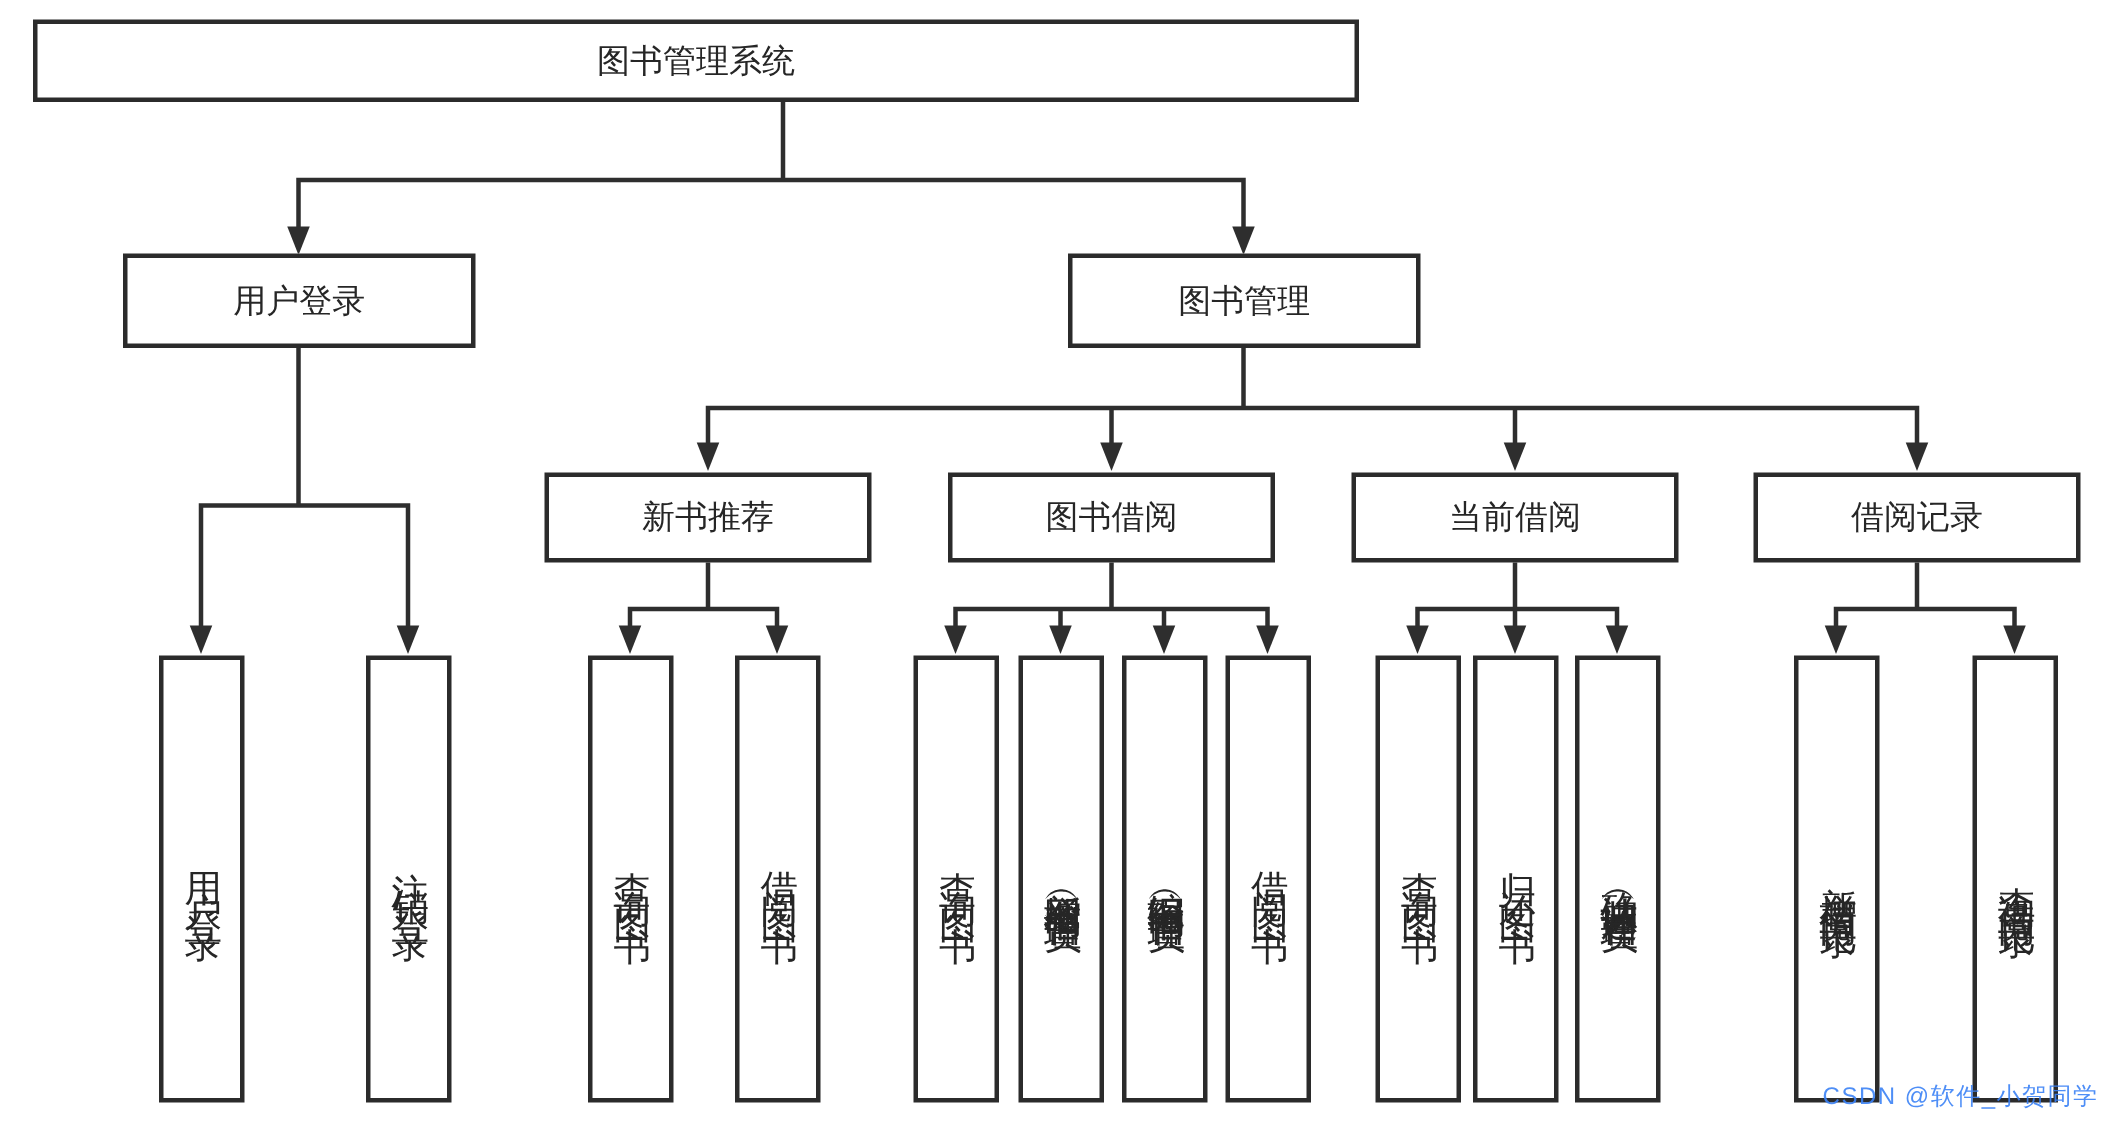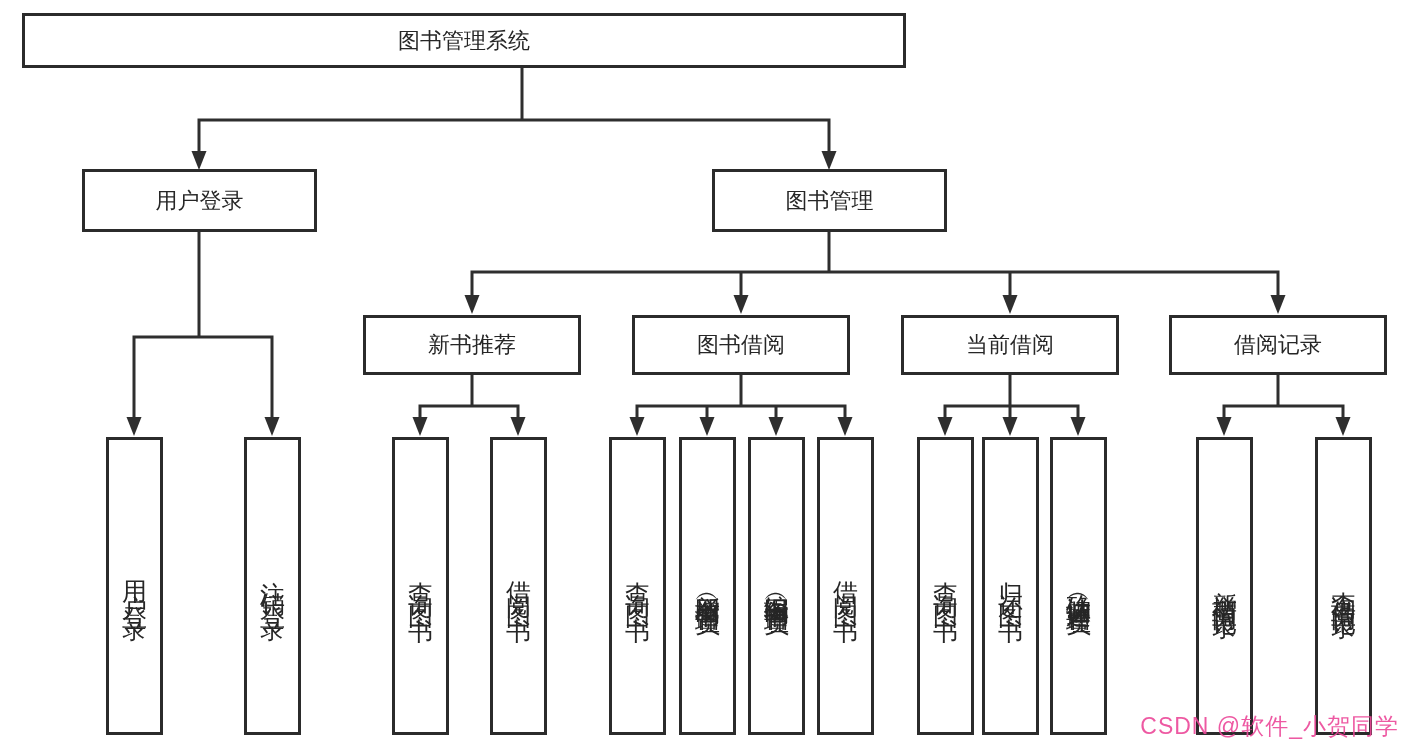--- a/index.html
+++ b/index.html
@@ -38,22 +38,22 @@
     line-height: 1;
     white-space: nowrap;
   }
   .sp-wide  { letter-spacing: 0.5em; }
   .sp-med   { letter-spacing: 0.2em; }
   .sp-tight { letter-spacing: 0.1em; }
   #watermark {
     position: absolute;
     right: 6px;
     bottom: 5px;
-    font-size: 23px;
-    color: #ec4899;
+    font-size: 16px;
+    color: #3b82f6;
     opacity: 0.9;
     z-index: 3;
     letter-spacing: 1px;
     white-space: nowrap;
     margin-top: 28px;
   }
   svg line, svg path { stroke: #2e2e2e; stroke-width: 3; fill: none; stroke-linecap: square; }
   svg polygon { fill: #2e2e2e; stroke: none; }
 </style>
 </head>

